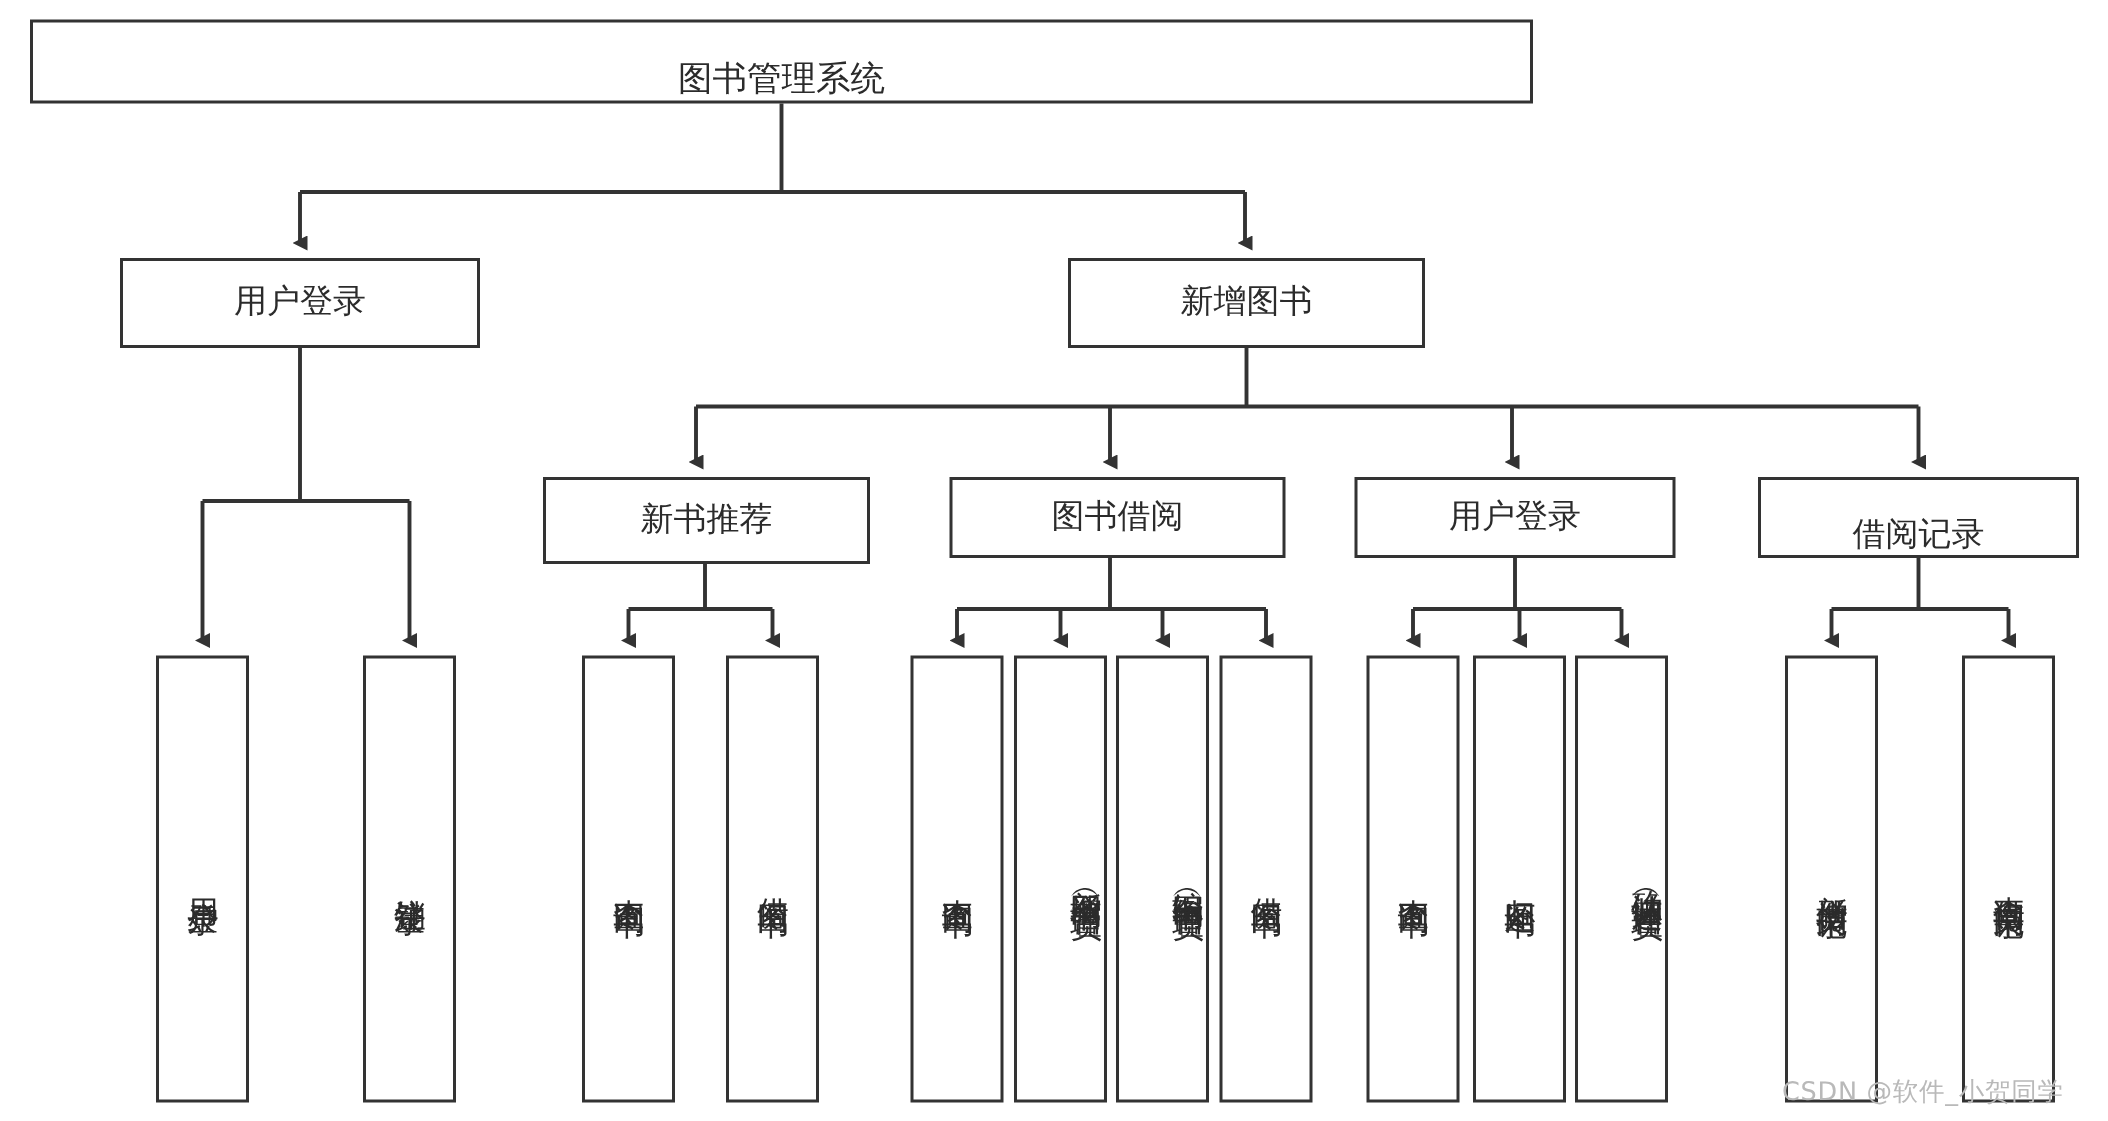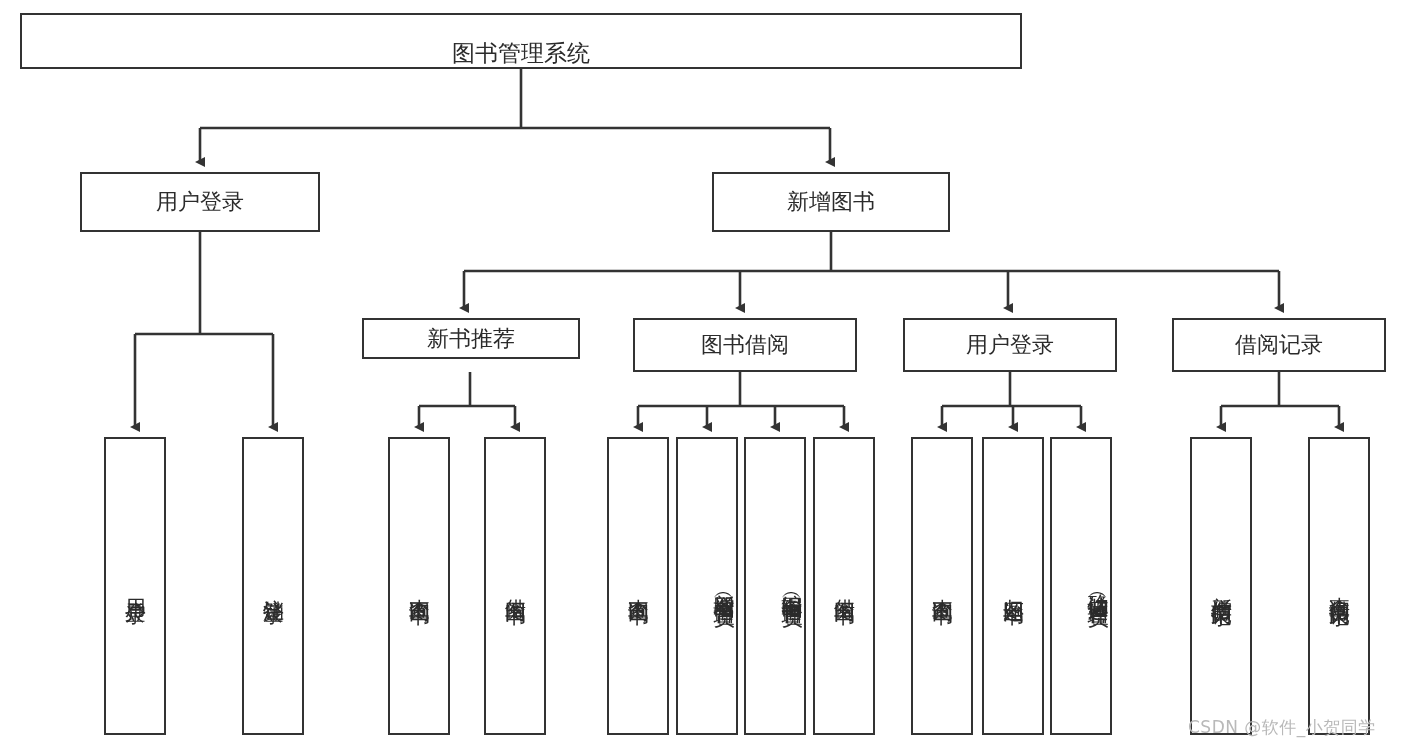--- a/index.html
+++ b/index.html
@@ -125,30 +125,30 @@
     <span>图书管理系统</span>
   </div>
 
   <div class="node h" style="left:80px; top:172px; width:240px; height:60px;">
     <span>用户登录</span>
   </div>
   <div class="node h" style="left:712px; top:172px; width:238px; height:60px;">
     <span>新增图书</span>
   </div>
 
-  <div class="node h" style="left:362px; top:318px; width:218px; height:41px;">
+  <div class="node h" style="left:362px; top:318px; width:218px; height:58px;">
     <span>新书推荐</span>
   </div>
   <div class="node h" style="left:633px; top:318px; width:224px; height:54px;">
     <span>图书借阅</span>
   </div>
   <div class="node h" style="left:903px; top:318px; width:214px; height:54px;">
     <span>用户登录</span>
   </div>
-  <div class="node h" style="left:1172px; top:318px; width:214px; height:54px;">
+  <div class="node h" style="left:1172px; top:318px; width:214px; height:54px;align-items:flex-end;">
     <span>借阅记录</span>
   </div>
 
   <div class="node v centered" style="left:104px; top:437px; width:62px; height:298px;">
     <span>用户登录</span>
   </div>
   <div class="node v centered" style="left:242px; top:437px; width:62px; height:298px;">
     <span>注销登录</span>
   </div>
 

